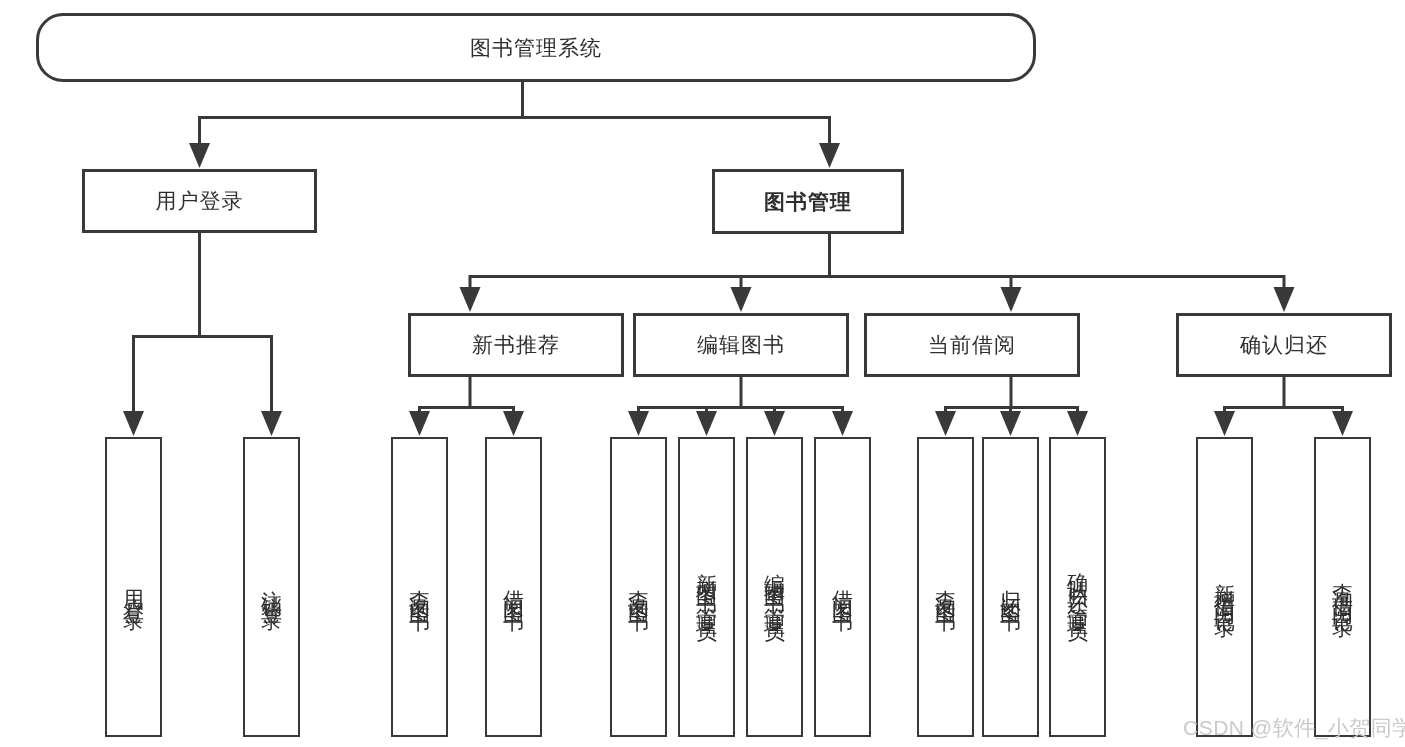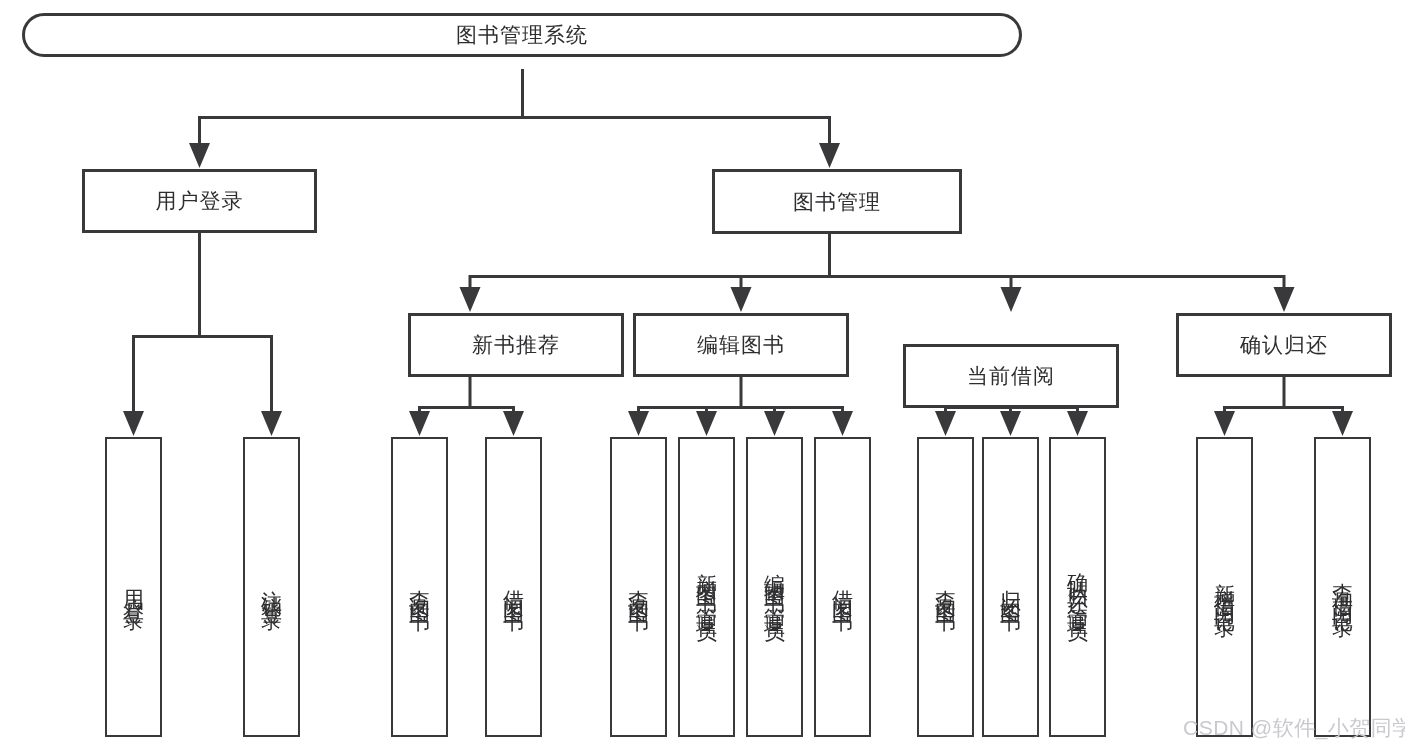--- a/index.html
+++ b/index.html
@@ -31,27 +31,27 @@
     text-align: center;
     white-space: nowrap;
   }
   .box.leaf {
     border-width: 2px;
     writing-mode: vertical-rl;
     text-orientation: mixed;
     letter-spacing: 7px;
     white-space: normal;
   }
-  .root-box    { left: 22px;   top: 13px;  width: 1000px; height: 44px; border-radius: 27px; }
+  .root-box    { left: 36px;   top: 13px;  width: 1000px; height: 69px; border-radius: 27px; }
   .lv2-a       { left: 82px;   top: 169px; width: 235px;  height: 64px; }
-  .lv2-b       { left: 712px;  top: 169px; width: 250px;  height: 65px; }
+  .lv2-b       { left: 712px;  top: 169px; width: 192px;  height: 65px; font-weight: bold; }
   .lv3         { top: 313px; width: 216px; height: 64px; }
   .lv3-a { left: 362px; margin-left: 46px; }
   .lv3-b { left: 633px; }
-  .lv3-c { left: 903px; margin-top: 31px; }
+  .lv3-c { left: 864px; }
   .lv3-d { left: 1176px; }
   .leaf { top: 437px; width: 57px; height: 300px; }
   .leaf-1  { left: 105px; }
   .leaf-2  { left: 243px; }
   .leaf-3  { left: 391px; }
   .leaf-4  { left: 485px; }
   .leaf-5  { left: 610px; }
   .leaf-6  { left: 678px; }
   .leaf-7  { left: 746px; }
   .leaf-8  { left: 814px; }

